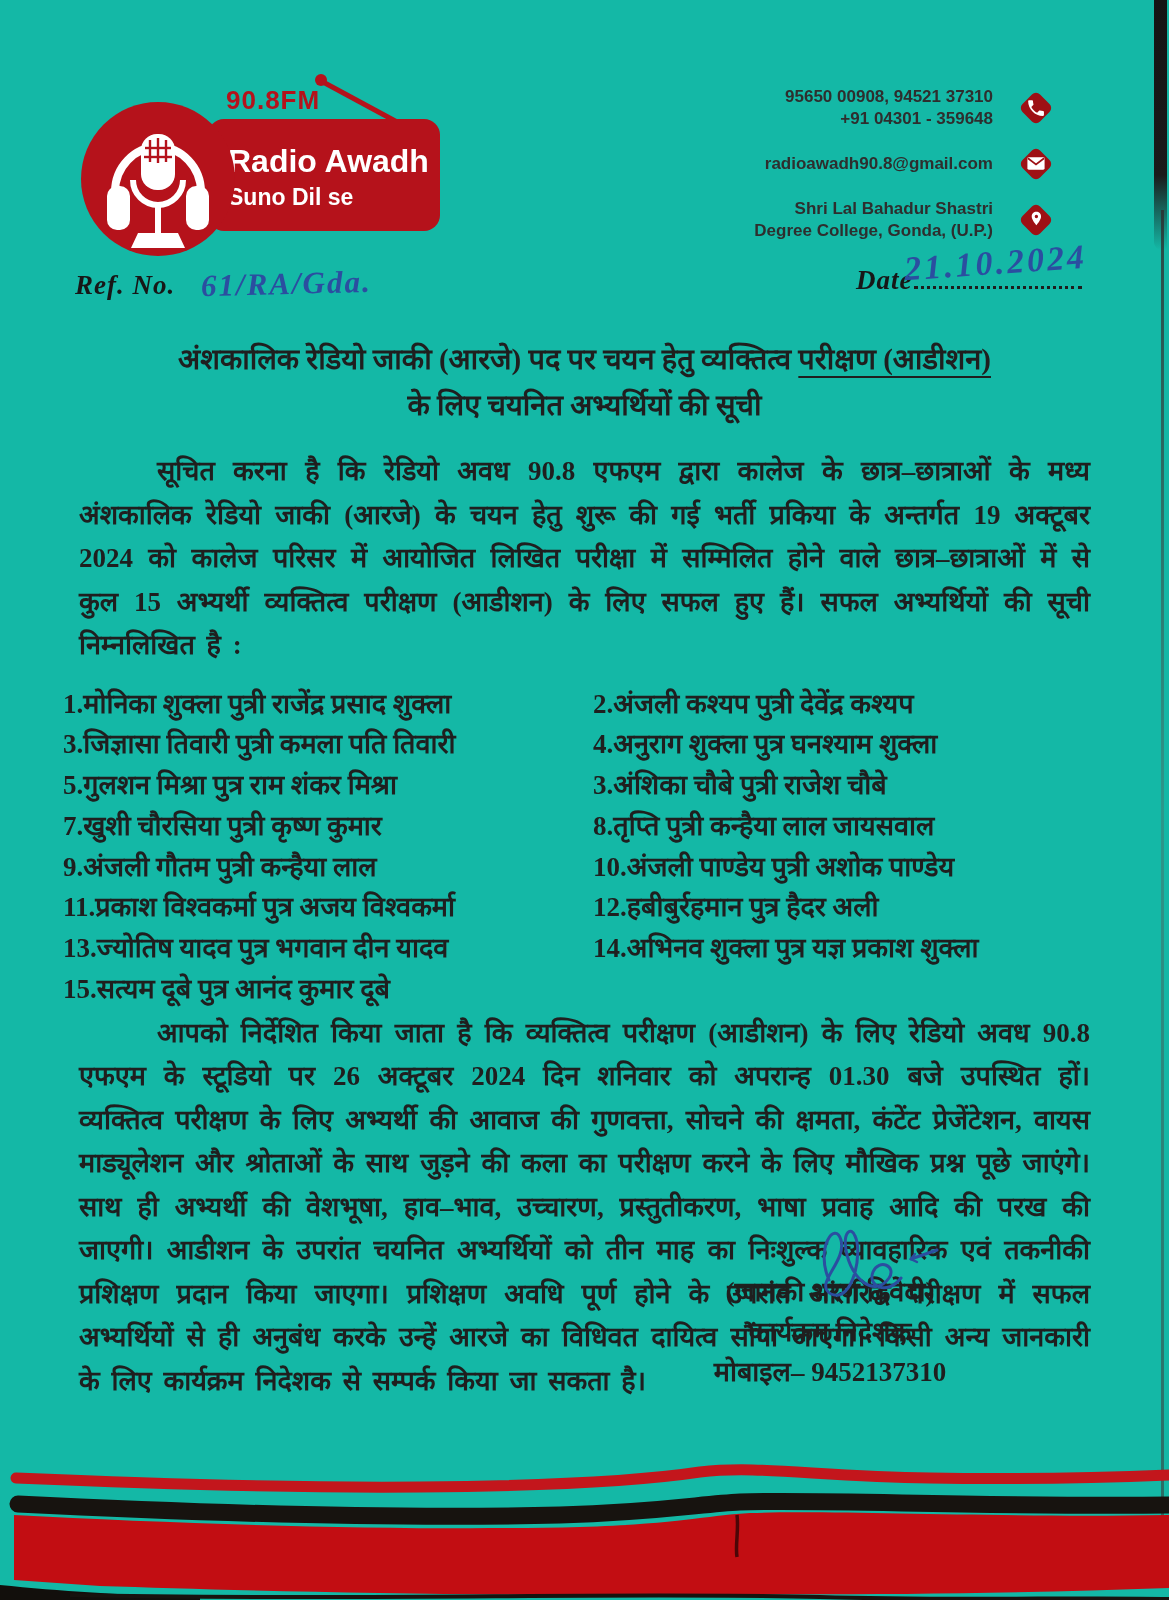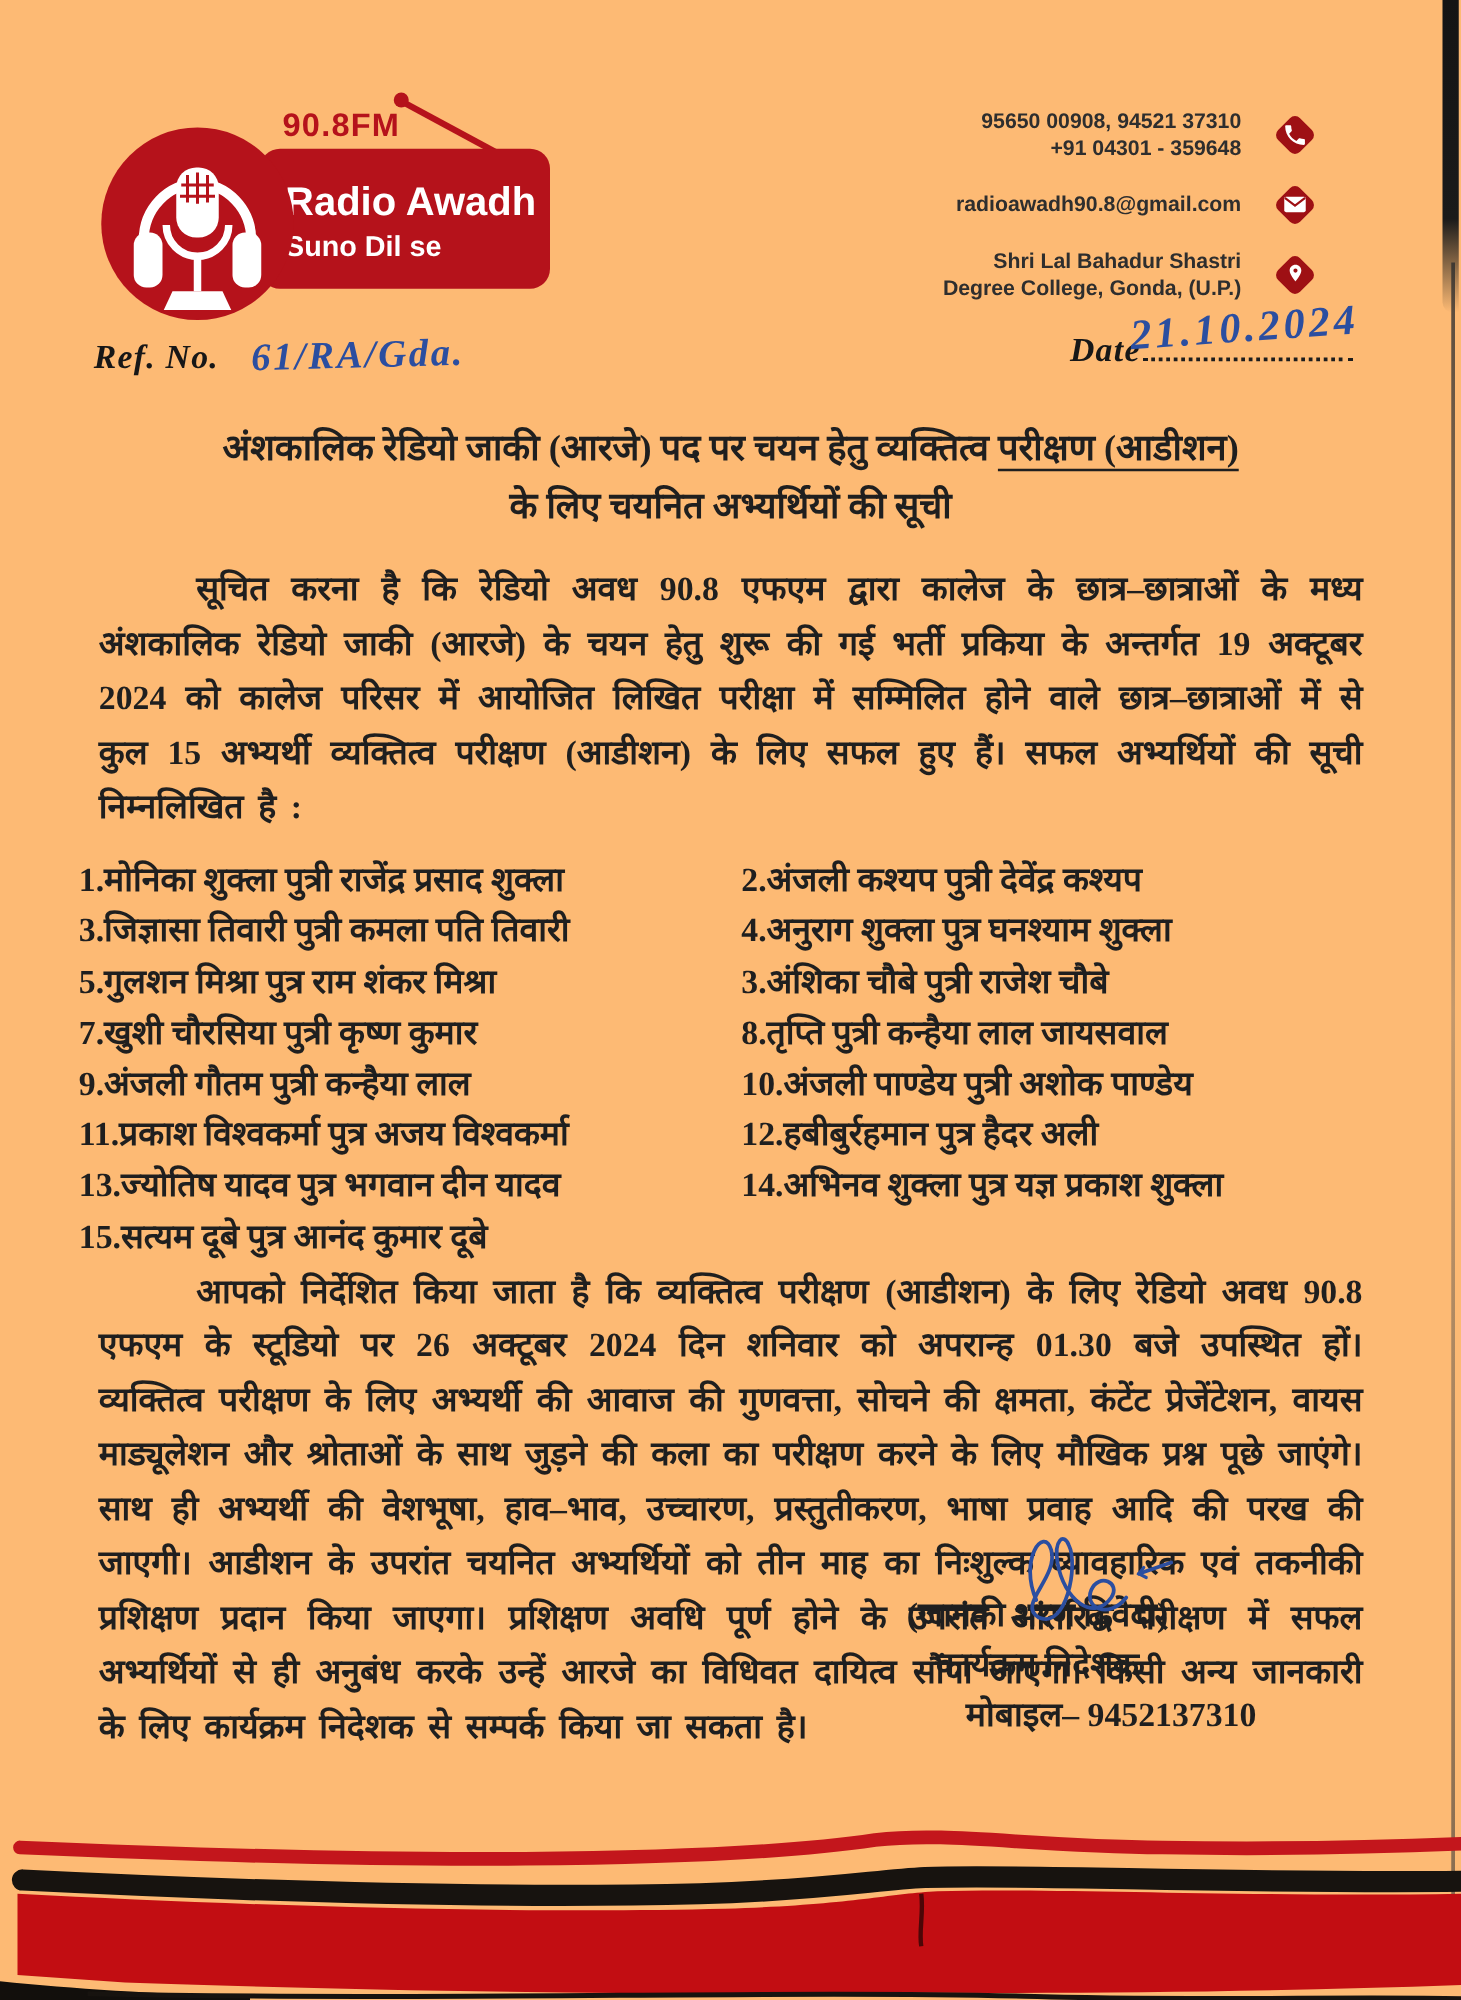--- a/index.html
+++ b/index.html
@@ -1,20 +1,20 @@
 <!DOCTYPE html>
 <html><head>
 <meta charset="utf-8">
 <style>
   html,body{margin:0;padding:0;background:#e8e8e8;}
   .page{
     position:relative;
     width:1169px;height:1600px;
     margin:0 auto;
-    background:#fdba74;
+    background:#14b8a6;
     overflow:hidden;
     font-family:"Liberation Serif","DejaVu Sans",serif;
     color:#1f1f1f;
   }
 
   
   .edge-right-top{
     position:absolute;right:2px;top:0;width:13px;height:250px;
     background:linear-gradient(to bottom,#141414 0%,#1a1a1a 70%,rgba(26,26,26,0) 100%);
     border-bottom-left-radius:8px;
@@ -54,21 +54,21 @@
   .lrow{display:flex;}
   .lcell{font-size:27px;font-weight:700;line-height:40.8px;white-space:nowrap;}
   .lcell.left{width:530px;}
   .lcell.right{flex:1;}
 
   
   .sigblock{position:absolute;left:655px;top:1272px;width:350px;text-align:center;}
   .sig-scribble{position:absolute;left:140px;top:-58px;}
   .sig-name{font-size:27px;font-weight:600;line-height:40px;}
   .sig-role{font-size:27px;font-weight:600;line-height:40px;}
-  .sig-mobile{font-size:27px;font-weight:600;line-height:40px;text-align:right;}
+  .sig-mobile{font-size:27px;font-weight:600;line-height:40px;}
 
   
   .footer-art{position:absolute;left:0;bottom:0;width:1169px;height:155px;display:block;}
 </style>
 </head>
 <body>
 
 <div class="page">
 
   <div class="edge-right-top"></div>

